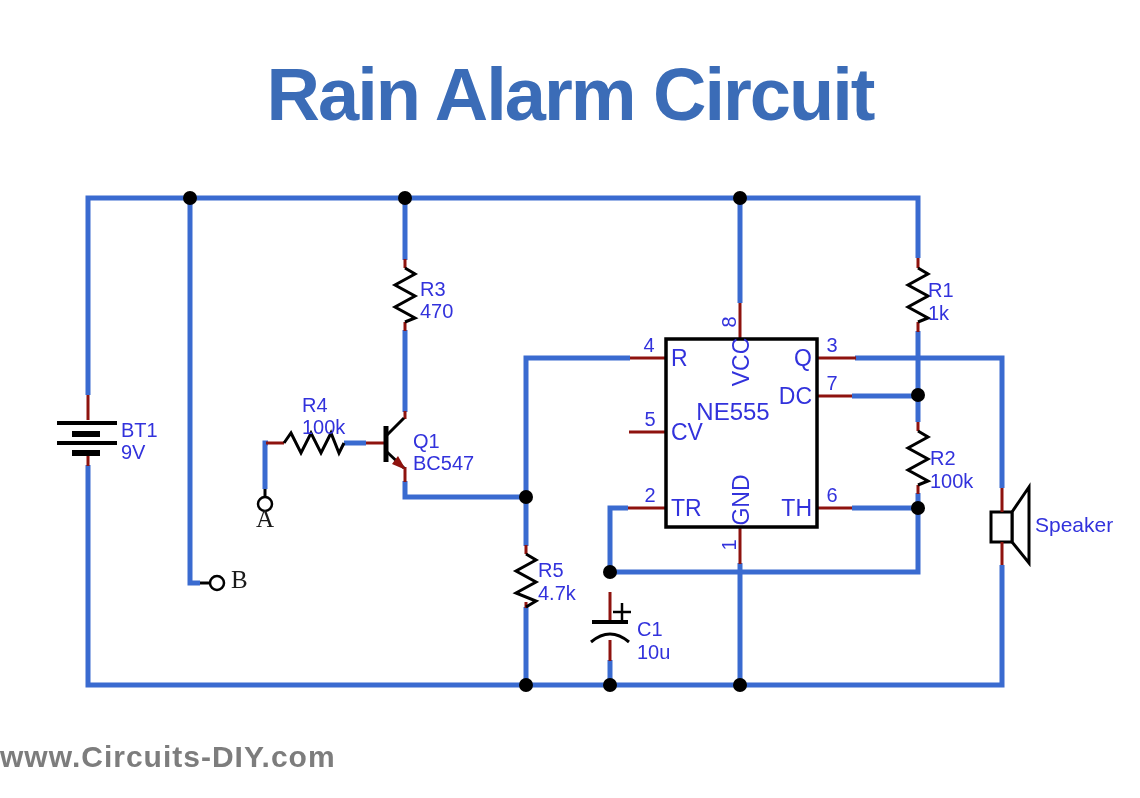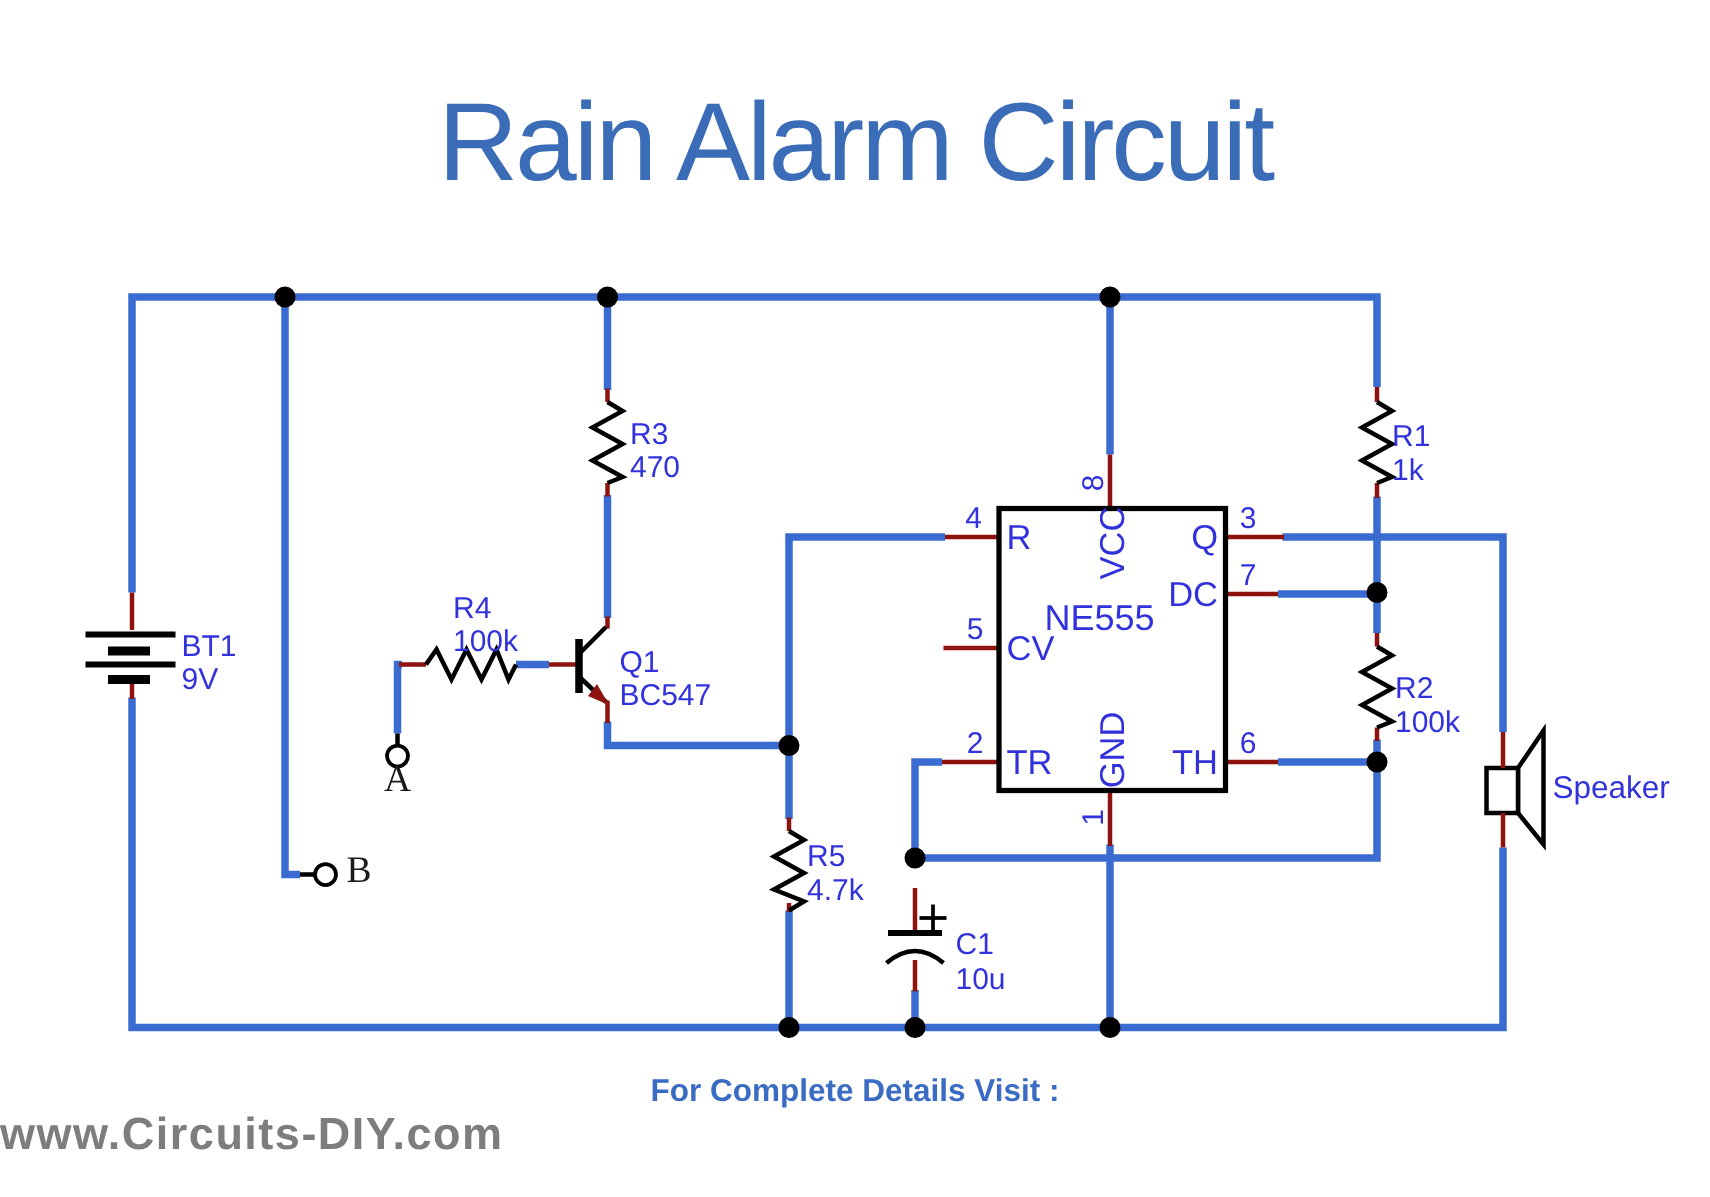--- a/index.html
+++ b/index.html
@@ -1,18 +1,18 @@
 <!DOCTYPE html>
 <html><head>
 <meta charset="utf-8">
 <style>
   html,body{margin:0;padding:0;background:#ffffff;width:1140px;height:798px;overflow:hidden;}
   .page{position:relative;width:1140px;height:798px;font-family:"Liberation Sans",sans-serif;}
   .title{position:absolute;top:52px;left:0;width:100%;text-align:center;
-         font-size:74px;font-weight:normal;letter-spacing:-2px;color:#3b6cb7;}
+         font-size:74px;font-weight:bold;letter-spacing:-2px;color:#3b6cb7;}
   .footer1{position:absolute;top:716px;left:0;width:100%;text-align:center;
          font-size:21px;font-weight:bold;color:#3a6cc4;}
   .footer2{position:absolute;top:740px;left:0;width:100%;
          font-size:30px;font-weight:bold;color:#7d7d7d;letter-spacing:1px;}
   svg{position:absolute;top:0;left:0;}
   .wire{stroke:#3a6bd0;stroke-width:5;fill:none;}
   .lead{stroke:#8e130e;stroke-width:3;fill:none;}
   .blk{stroke:#000000;stroke-width:3;fill:none;}
   .blk4{stroke:#000000;stroke-width:4;fill:none;}
   .blk6{stroke:#000000;stroke-width:6;fill:none;}
@@ -182,15 +182,14 @@
       <circle class="dot" cx="526" cy="497" r="7"></circle>
       <circle class="dot" cx="918" cy="395" r="7"></circle>
       <circle class="dot" cx="918" cy="508" r="7"></circle>
       <circle class="dot" cx="610" cy="572" r="7"></circle>
       <circle class="dot" cx="526" cy="685" r="7"></circle>
       <circle class="dot" cx="610" cy="685" r="7"></circle>
       <circle class="dot" cx="740" cy="685" r="7"></circle>
     </g>
   </svg>
 
-  <div class="footer1">For Complete Details Visit :</div>
   <div class="footer2">www.Circuits-DIY.com</div>
 </div>
 
 </body></html>

